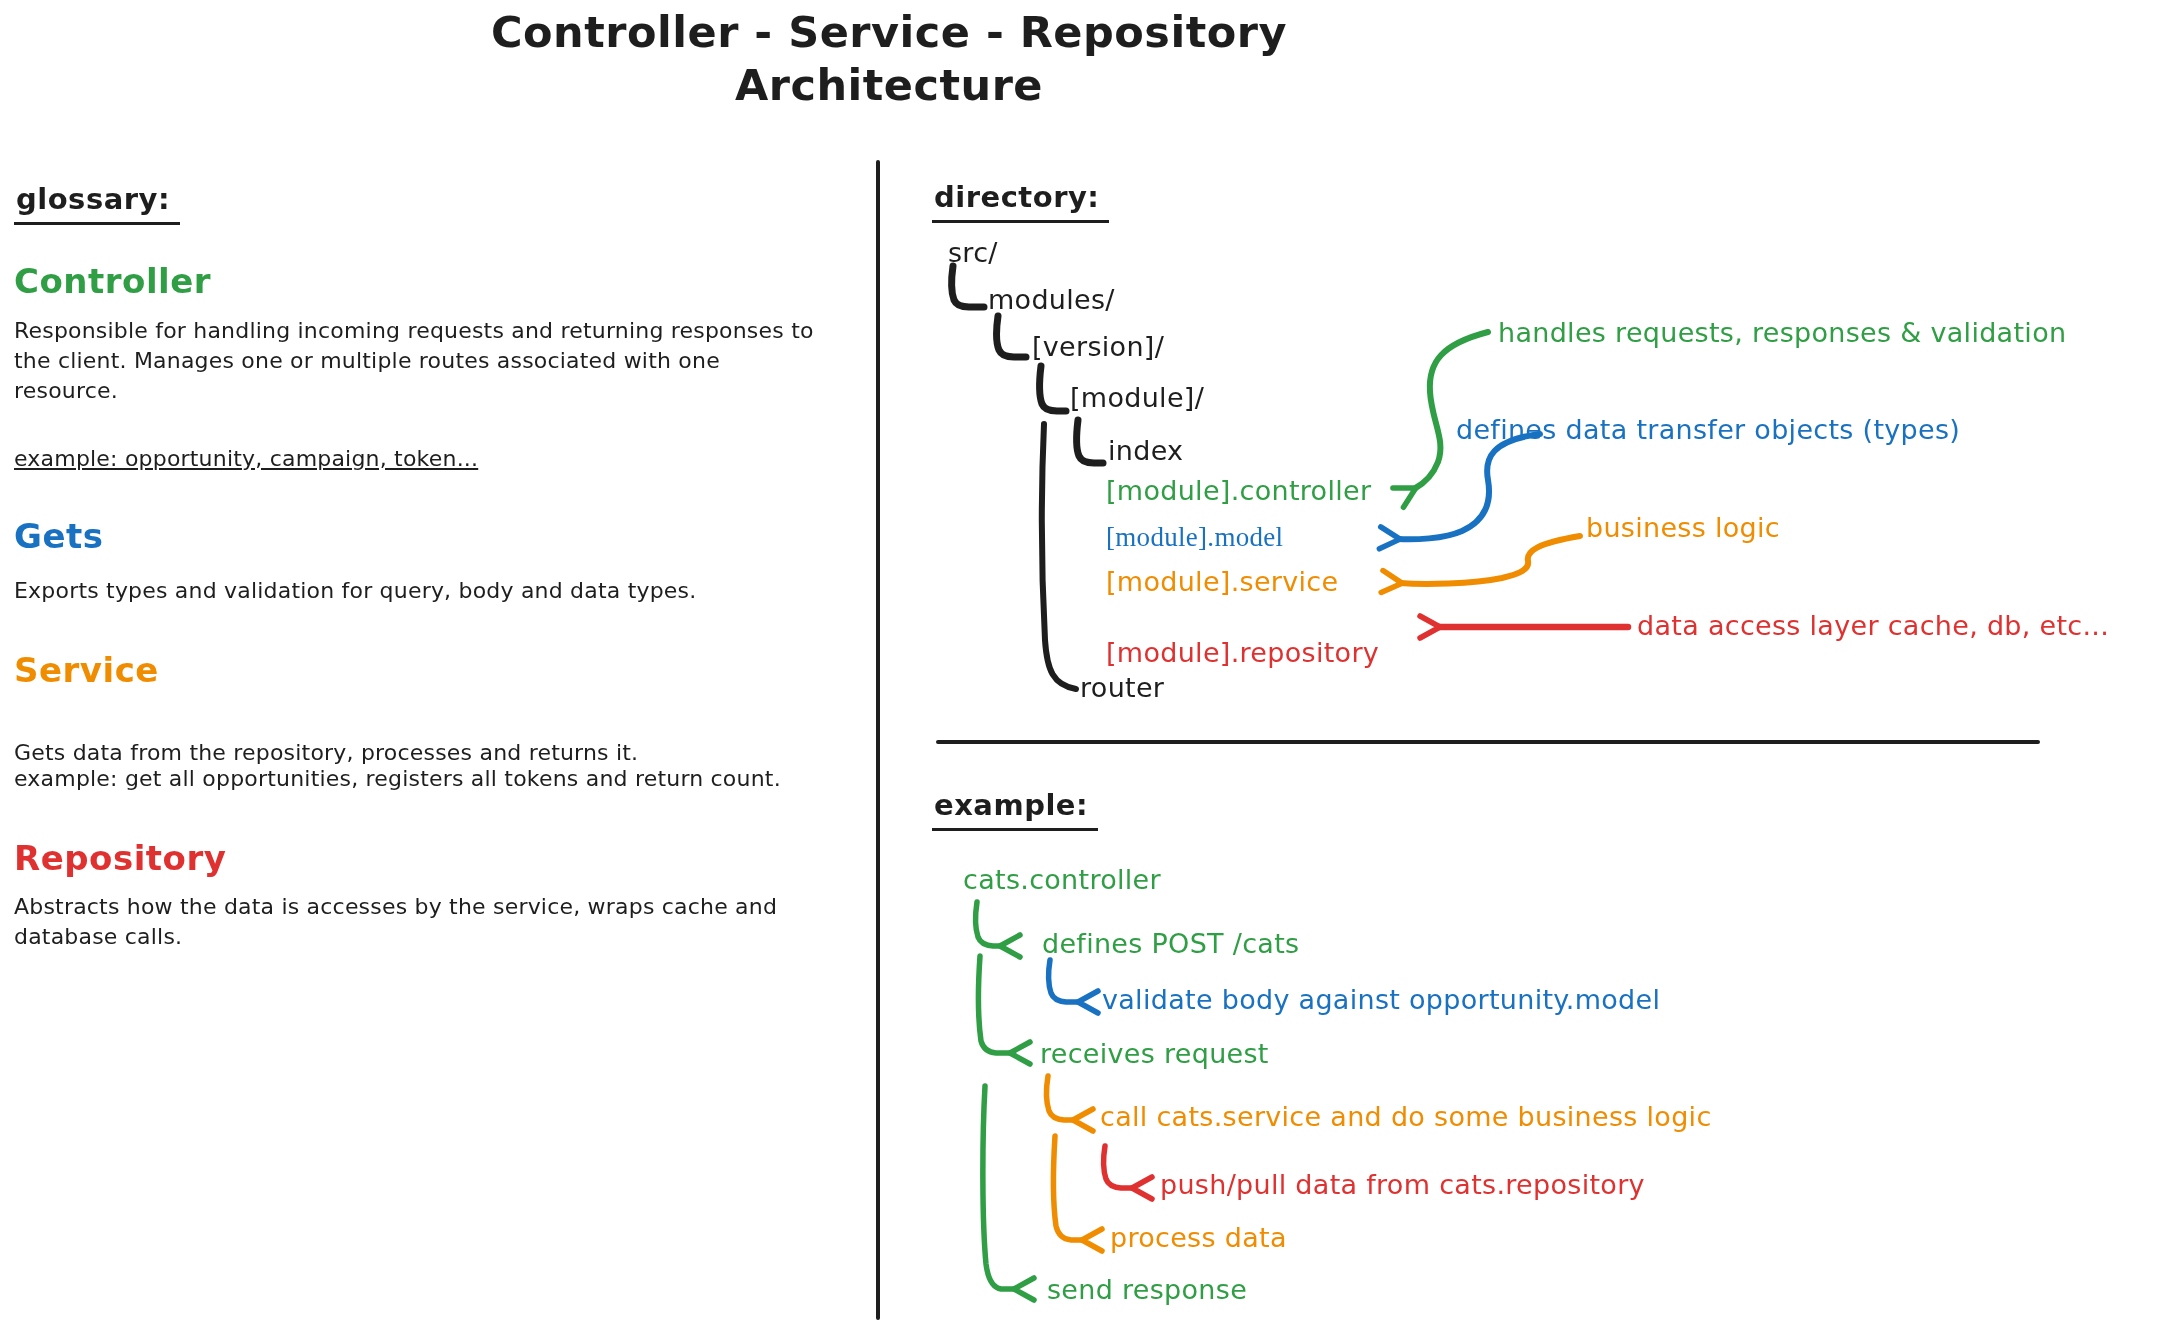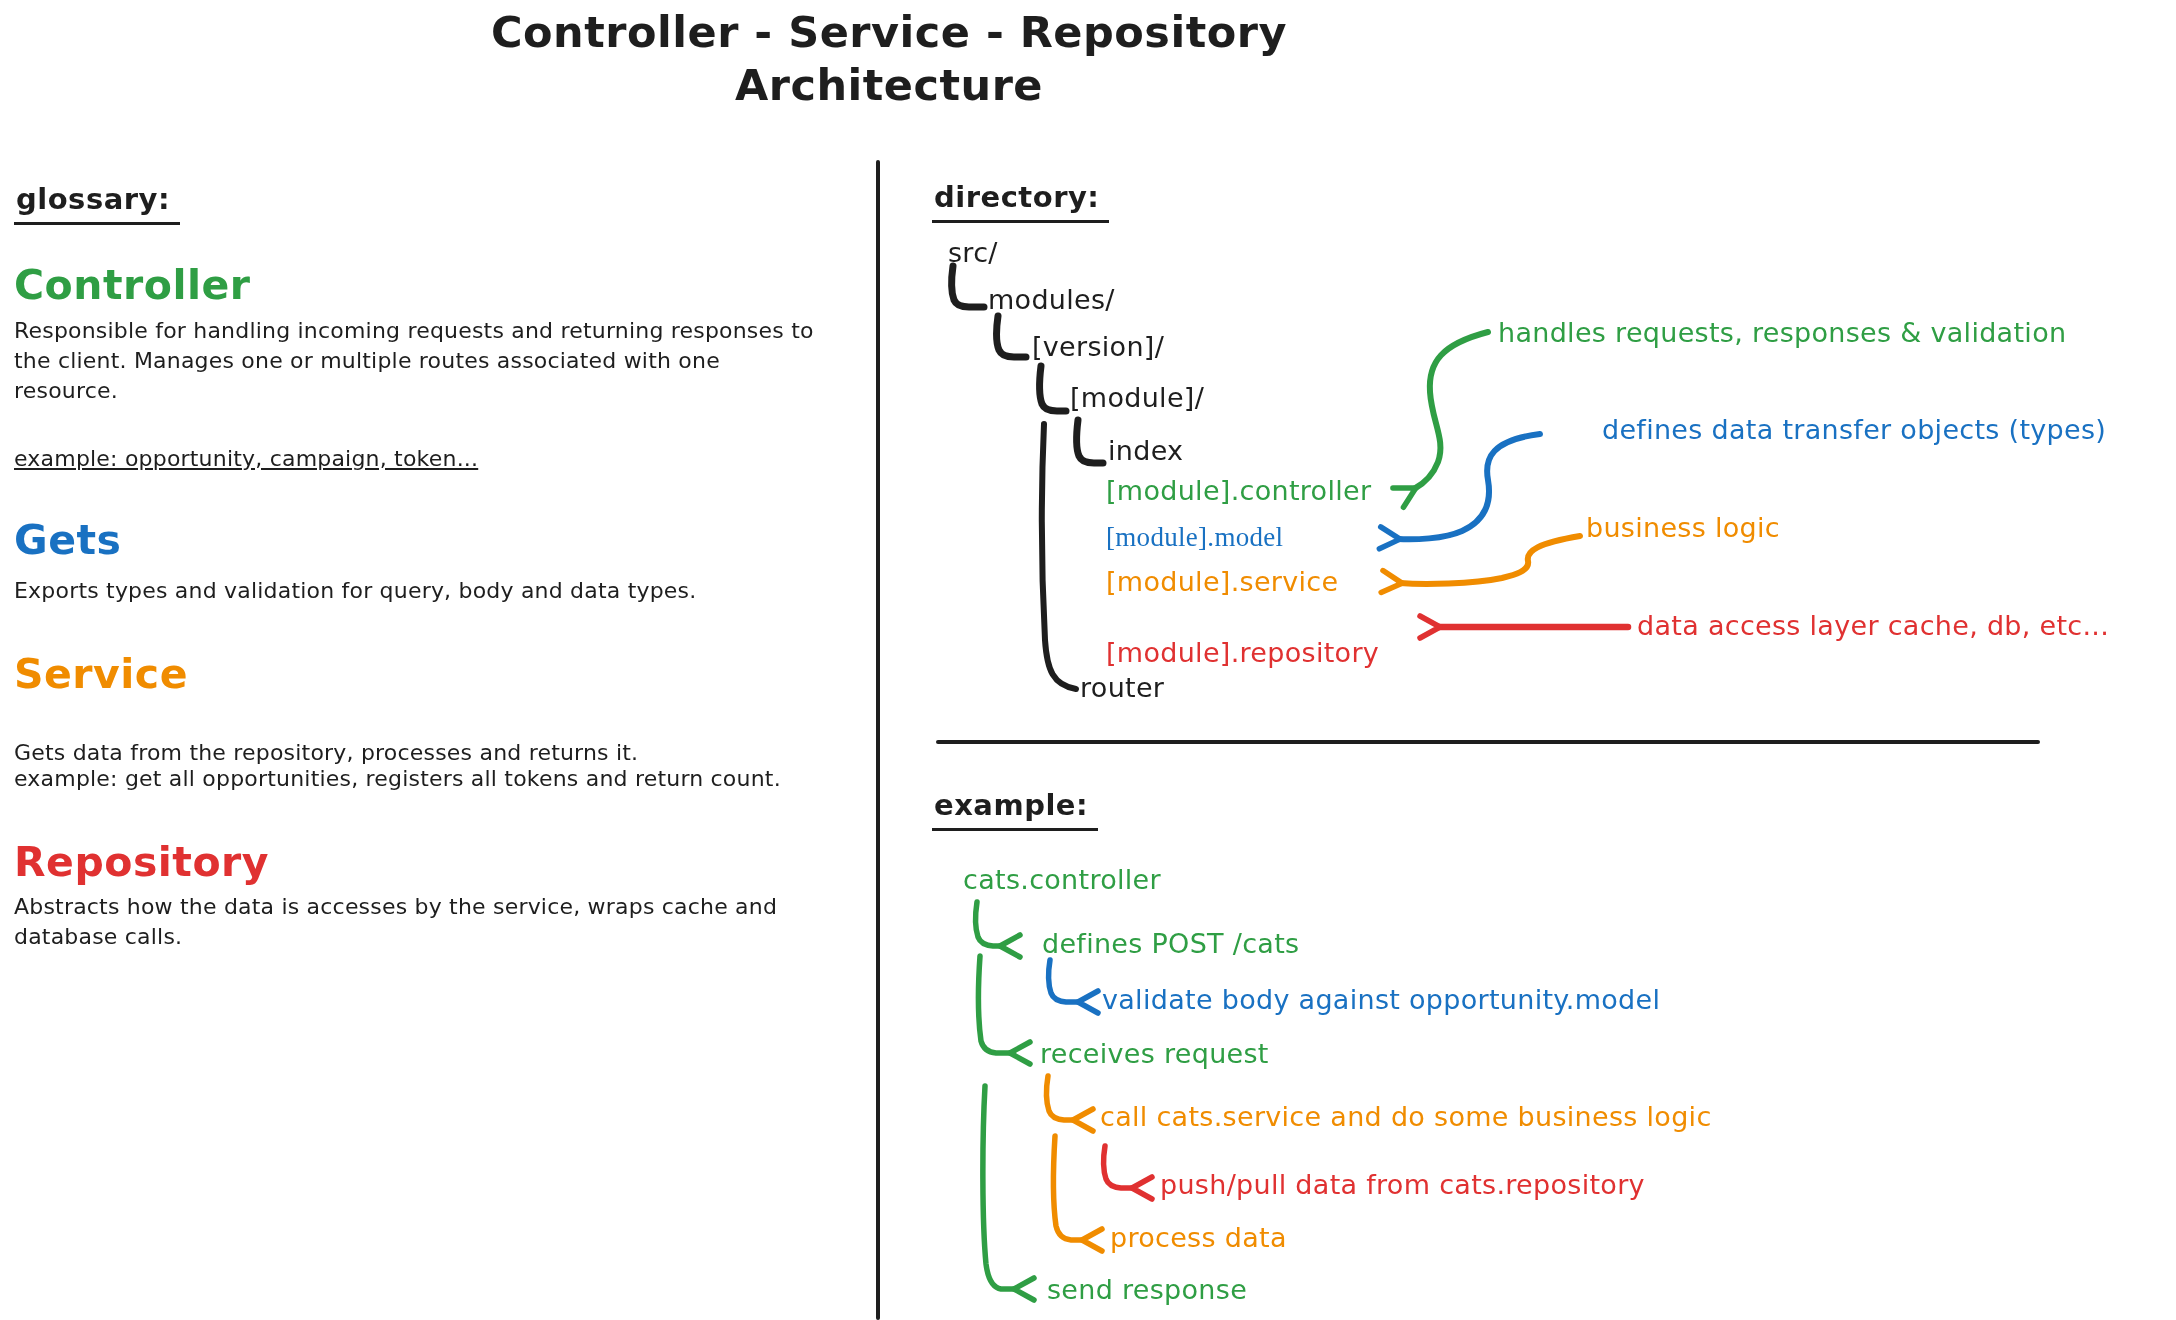--- a/index.html
+++ b/index.html
@@ -16,21 +16,21 @@
   .wrap{white-space:normal;}
   .title{
     position:absolute;left:0;top:6px;width:1778px;
     text-align:center;font-size:43px;font-weight:bold;
     line-height:53px;letter-spacing:0.5px;
   }
   .h{
     font-size:29px;font-weight:bold;letter-spacing:0.5px;
     border-bottom:3.5px solid #1e1e1e;padding:0 10px 6px 2px;
   }
-  .term{font-size:41px;font-weight:bold;letter-spacing:0.5px;}
+  .term{font-size:34px;font-weight:bold;letter-spacing:0.5px;}
   .body{font-size:22px;line-height:30px;letter-spacing:0.2px;}
   .tree{font-size:27px;letter-spacing:0.3px;}
   .note{font-size:27px;letter-spacing:0.3px;}
   .green{color:#2f9e44;}
   .blue{color:#1971c2;}
   .orange{color:#f08c00;}
   .red{color:#e03131;}
   .vdivider{
     position:absolute;left:876px;top:160px;width:4px;height:1160px;
     background:#1e1e1e;border-radius:2px;
@@ -78,21 +78,21 @@
   <div class="abs tree" style="left:1070px;top:382px;">[module]/</div>
   <div class="abs tree" style="left:1108px;top:435px;">index</div>
 
   <div class="abs tree green" style="left:1106px;top:475px;">[module].controller</div>
   <div class="abs tree blue" style="left:1106px;top:522px;font-family:Liberation Serif, serif;">[module].model</div>
   <div class="abs tree orange" style="left:1106px;top:566px;">[module].service</div>
   <div class="abs tree red" style="left:1106px;top:637px;">[module].repository</div>
   <div class="abs tree" style="left:1080px;top:672px;">router</div>
 
   <div class="abs note green" style="left:1498px;top:317px;">handles requests, responses &amp; validation</div>
-  <div class="abs note blue" style="left:1602px;top:414px;">defines data transfer objects (types)</div>
+  <div class="abs note blue" style="left:1456px;top:414px;">defines data transfer objects (types)</div>
   <div class="abs note orange" style="left:1586px;top:512px;">business logic</div>
   <div class="abs note red" style="left:1637px;top:610px;">data access layer cache, db, etc...</div>
 
   <div class="abs h" style="left:932px;top:788px;">example:</div>
 
   <div class="abs note green" style="left:963px;top:864px;">cats.controller</div>
   <div class="abs note green" style="left:1042px;top:928px;">defines POST /cats</div>
   <div class="abs note blue" style="left:1102px;top:984px;">validate body against opportunity.model</div>
   <div class="abs note green" style="left:1040px;top:1038px;">receives request</div>
   <div class="abs note orange" style="left:1100px;top:1101px;">call cats.service and do some business logic</div>

